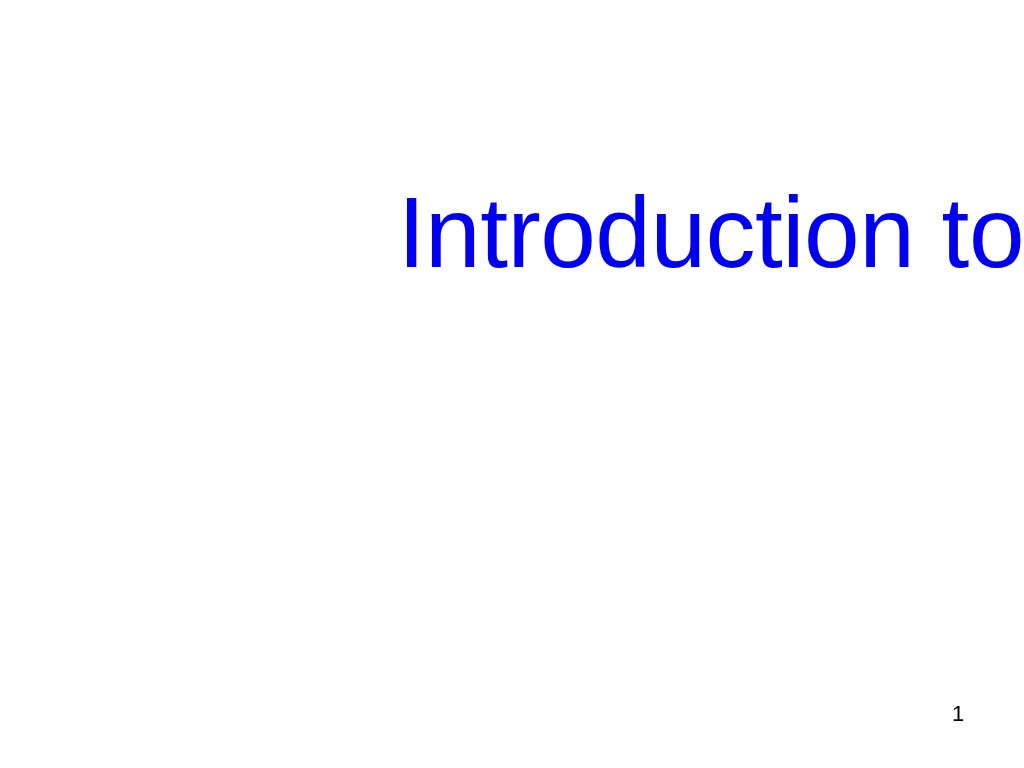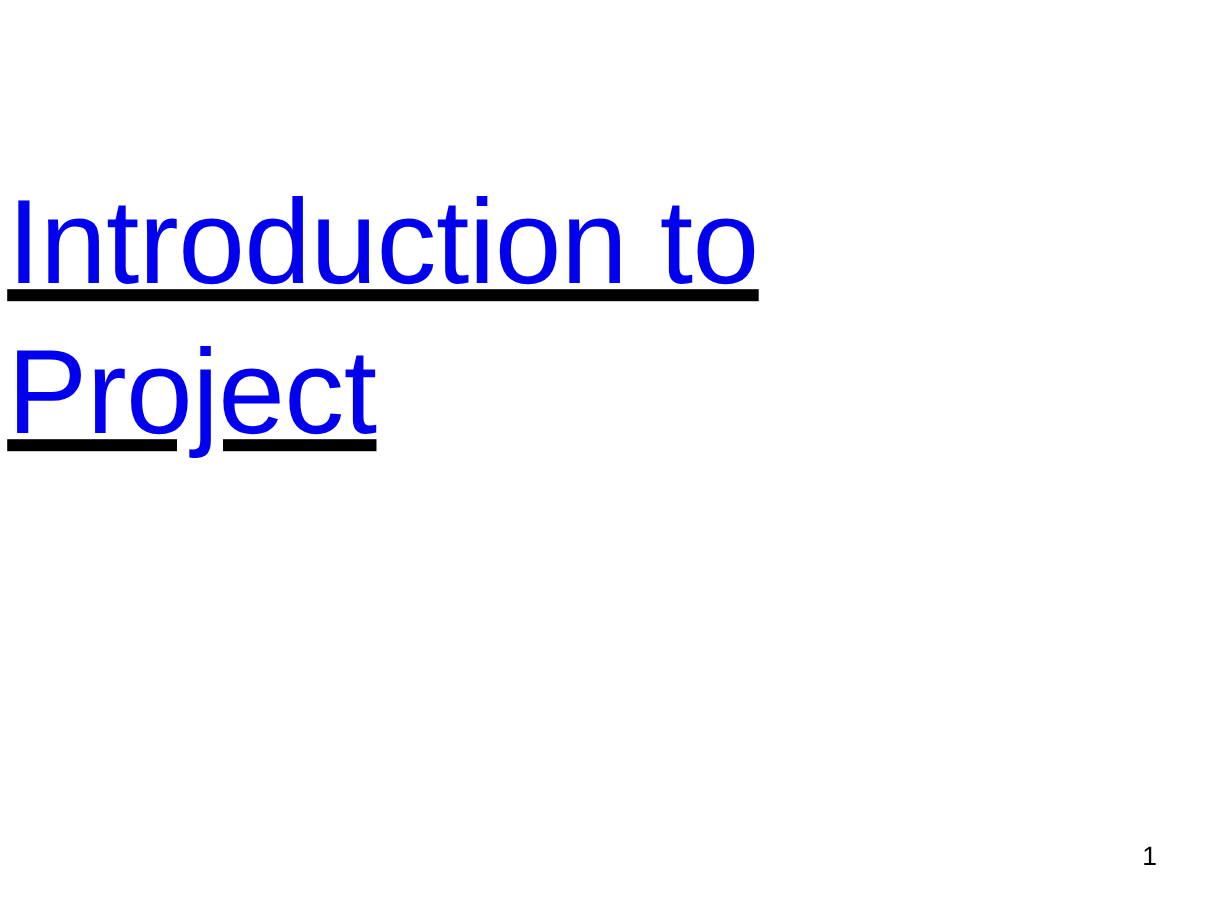--- a/index.html
+++ b/index.html
@@ -19,26 +19,25 @@
     height: 768px;
     background: #ffffff;
     overflow: hidden;
   }
 
   
   #title-block {
     position: absolute;
     left: 0;
     right: 0;
-    top: 140px;
-    text-align: left;
+    top: 170px;
+    text-align: right;
     
     padding-left: 6px;
     box-sizing: border-box;
-    text-decoration: underline;
   }
 
   .title-line {
     display: block;
     font-family: "Liberation Sans", sans-serif;
     font-size: 100px;
     font-weight: 400;
     line-height: 125px;
     letter-spacing: -0.5px;
     color: #0000ee;
@@ -59,18 +58,17 @@
     color: #000000;
   }
 </style>
 </head>
 <body>
 
 <div id="slide">
 
   <div id="title-block">
     <span class="title-line">Introduction to</span>
-    <span class="title-line">Project</span>
   </div>
 
   <div id="page-number">1</div>
 
 </div>
 
 </body></html>

